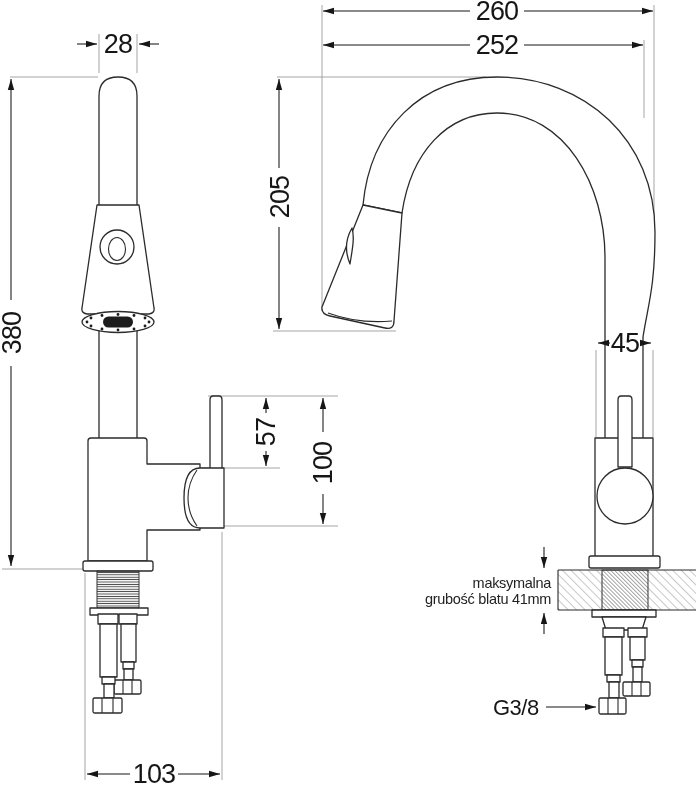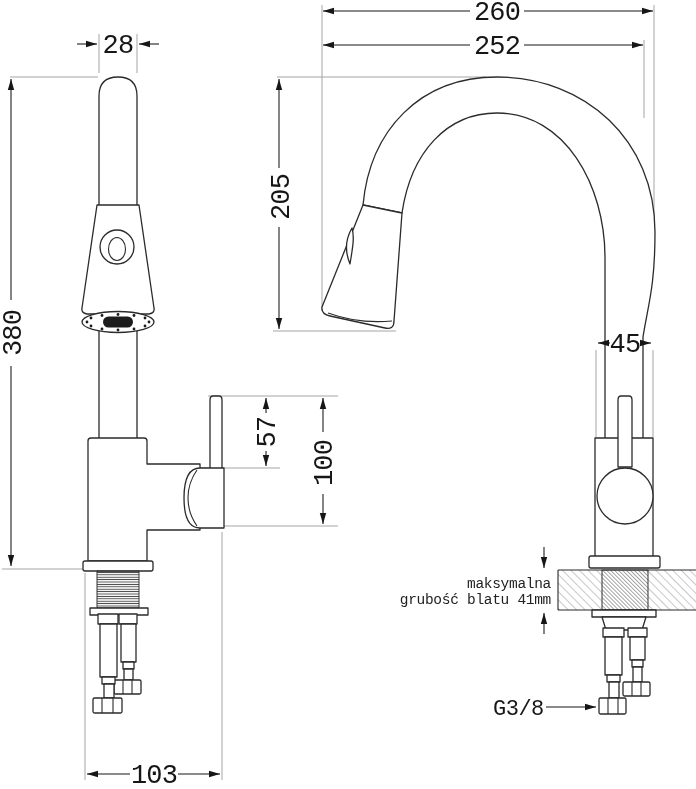--- a/index.html
+++ b/index.html
@@ -1,17 +1,17 @@
 <!DOCTYPE html>
 <html><head>
 <meta charset="utf-8">
 <style>
   html,body{margin:0;padding:0;background:#ffffff;}
   .sheet{position:relative;width:696px;height:789px;background:#fff;overflow:hidden;
-         font-family:Liberation Mono, monospace;}
+         font-family:Liberation Sans, sans-serif;}
   svg{display:block;}
   .outline{fill:#ffffff;stroke:#2b2b2b;stroke-width:1.3;stroke-linejoin:round;}
   .detail{fill:none;stroke:#2b2b2b;stroke-width:1.1;stroke-linejoin:round;}
   .ext{stroke:#9b9b9b;stroke-width:0.9;fill:none;}
   .dimline{stroke:#161616;stroke-width:1.05;fill:none;}
   .dimtext{fill:#161616;font-size:27px;letter-spacing:-0.8px;}
   .mid{text-anchor:middle;}
   .notetext{fill:#222;font-size:14.5px;letter-spacing:-0.3px;text-anchor:end;}
   .threadtext{fill:#161616;font-size:22px;letter-spacing:-0.5px;}
   .dark{fill:#1c1c1c;stroke:none;}

